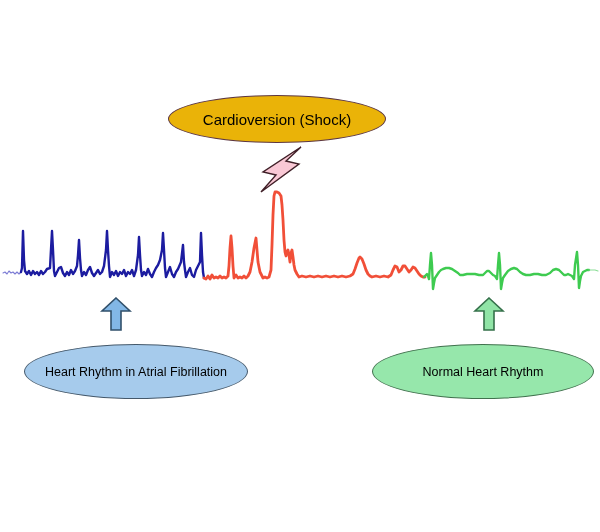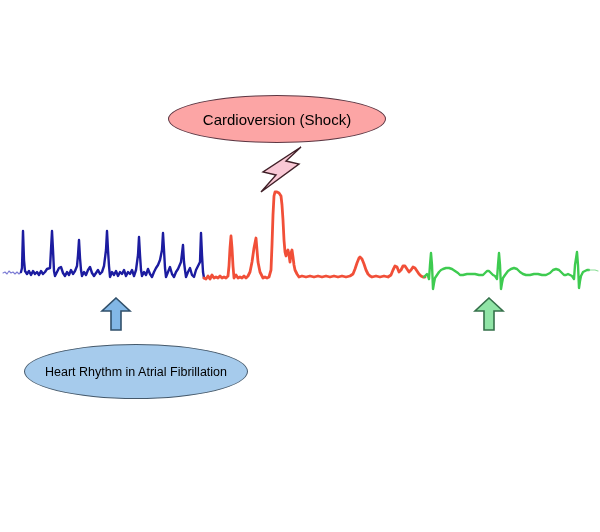--- a/index.html
+++ b/index.html
@@ -26,21 +26,21 @@
   .ecg-main  { stroke-width:2.4; }
   .ecg-bold  { stroke-width:2.8; }
   .arrow-shape { stroke-width:1.6; stroke-linejoin:miter; }
   .bolt-shape  { stroke-width:1.4; stroke-linejoin:miter; }
 </style>
 </head>
 <body>
 
 <div id="canvas">
 
-  <div class="bubble" id="bubble-cardioversion" style="background-color: #fca5a5; border-color: rgb(92, 54, 66);">
+  <div class="bubble" id="bubble-cardioversion" style="background-color: #eab308; border-color: rgb(92, 54, 66);">
     <span>Cardioversion (Shock)</span>
   </div>
 
   <svg id="bolt" class="abs" width="44" height="47" viewBox="0 0 44 47">
     <path class="bolt-shape" d="M42,1 L4,26 L17,29 L2,46 L40,18 L27,15 Z" fill="#f9c8d5" stroke="#402028"></path>
   </svg>
 
   <svg id="ecg" class="abs" width="600" height="120" viewBox="0 0 600 120">
     <polyline class="ecg-thin" points="3,93 5,92 7,94 9,91 11,93 13,92 15,94 17,92 19,94 21,92" stroke="#7b7bd4"></polyline>
     <polyline class="ecg-main" points="21,92 22,88 23,51 24,80 25,91 27,94 29,91 31,95 33,91 35,94 37,92 39,95 41,91 43,94 45,92 47,89 50,88 52,51 53,70 54,91 55,96 57,92 59,88 61,87 63,93 65,96 67,92 69,95 71,90 73,94 75,91 77,86 78,75 79,60 80,78 81,90 82,96 84,92 86,95 88,90 90,87 92,93 94,96 96,93 98,90 100,94 102,92 104,86 106,70 107,51 108,70 109,86 110,97 112,92 114,95 116,91 118,96 120,92 122,94 124,90 126,96 128,92 130,94 132,90 134,96 136,90 138,75 139,57 140,75 141,90 142,96 144,92 146,95 148,89 150,94 152,97 154,92 156,88 158,85 160,80 162,70 163,53 164,70 165,88 166,97 168,92 170,87 172,94 174,97 176,92 178,89 181,82 183,65 184,82 185,90 186,97 188,92 190,88 192,95 194,97 196,90 198,86 200,82 201,53 202,75 203,92 204,98" stroke="#1c1ca0"></polyline>
@@ -54,14 +54,17 @@
   </svg>
 
   <svg id="arrow-normal" class="abs" width="32" height="34" viewBox="0 0 32 34">
     <polygon class="arrow-shape" points="16,1 30,14 21,14 21,33 11,33 11,14 2,14" fill="#90e4a6" stroke="#35704a"></polygon>
   </svg>
 
   <div class="bubble" id="bubble-afib" style="background-color: rgb(166, 203, 236); border-color: rgb(69, 89, 107);">
     <span>Heart Rhythm in Atrial Fibrillation</span>
   </div>
 
+  <div class="bubble" id="bubble-normal" style="background-color: rgb(150, 231, 171); border-color: rgb(65, 114, 78);">
+    <span>Normal Heart Rhythm</span>
+  </div>
 
 </div>
 
 </body></html>

